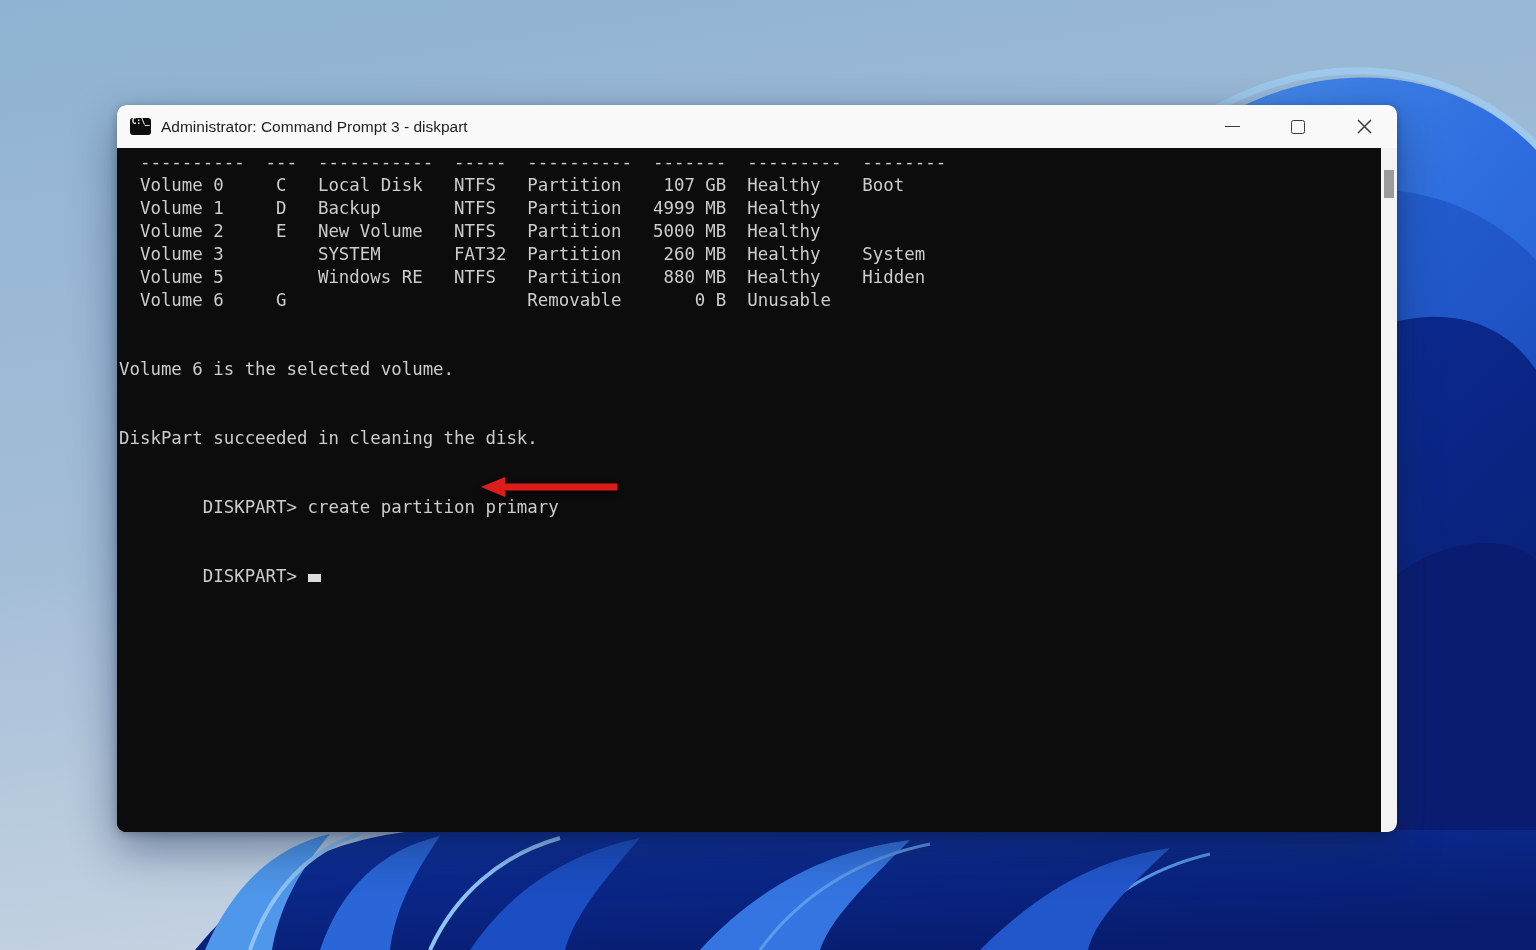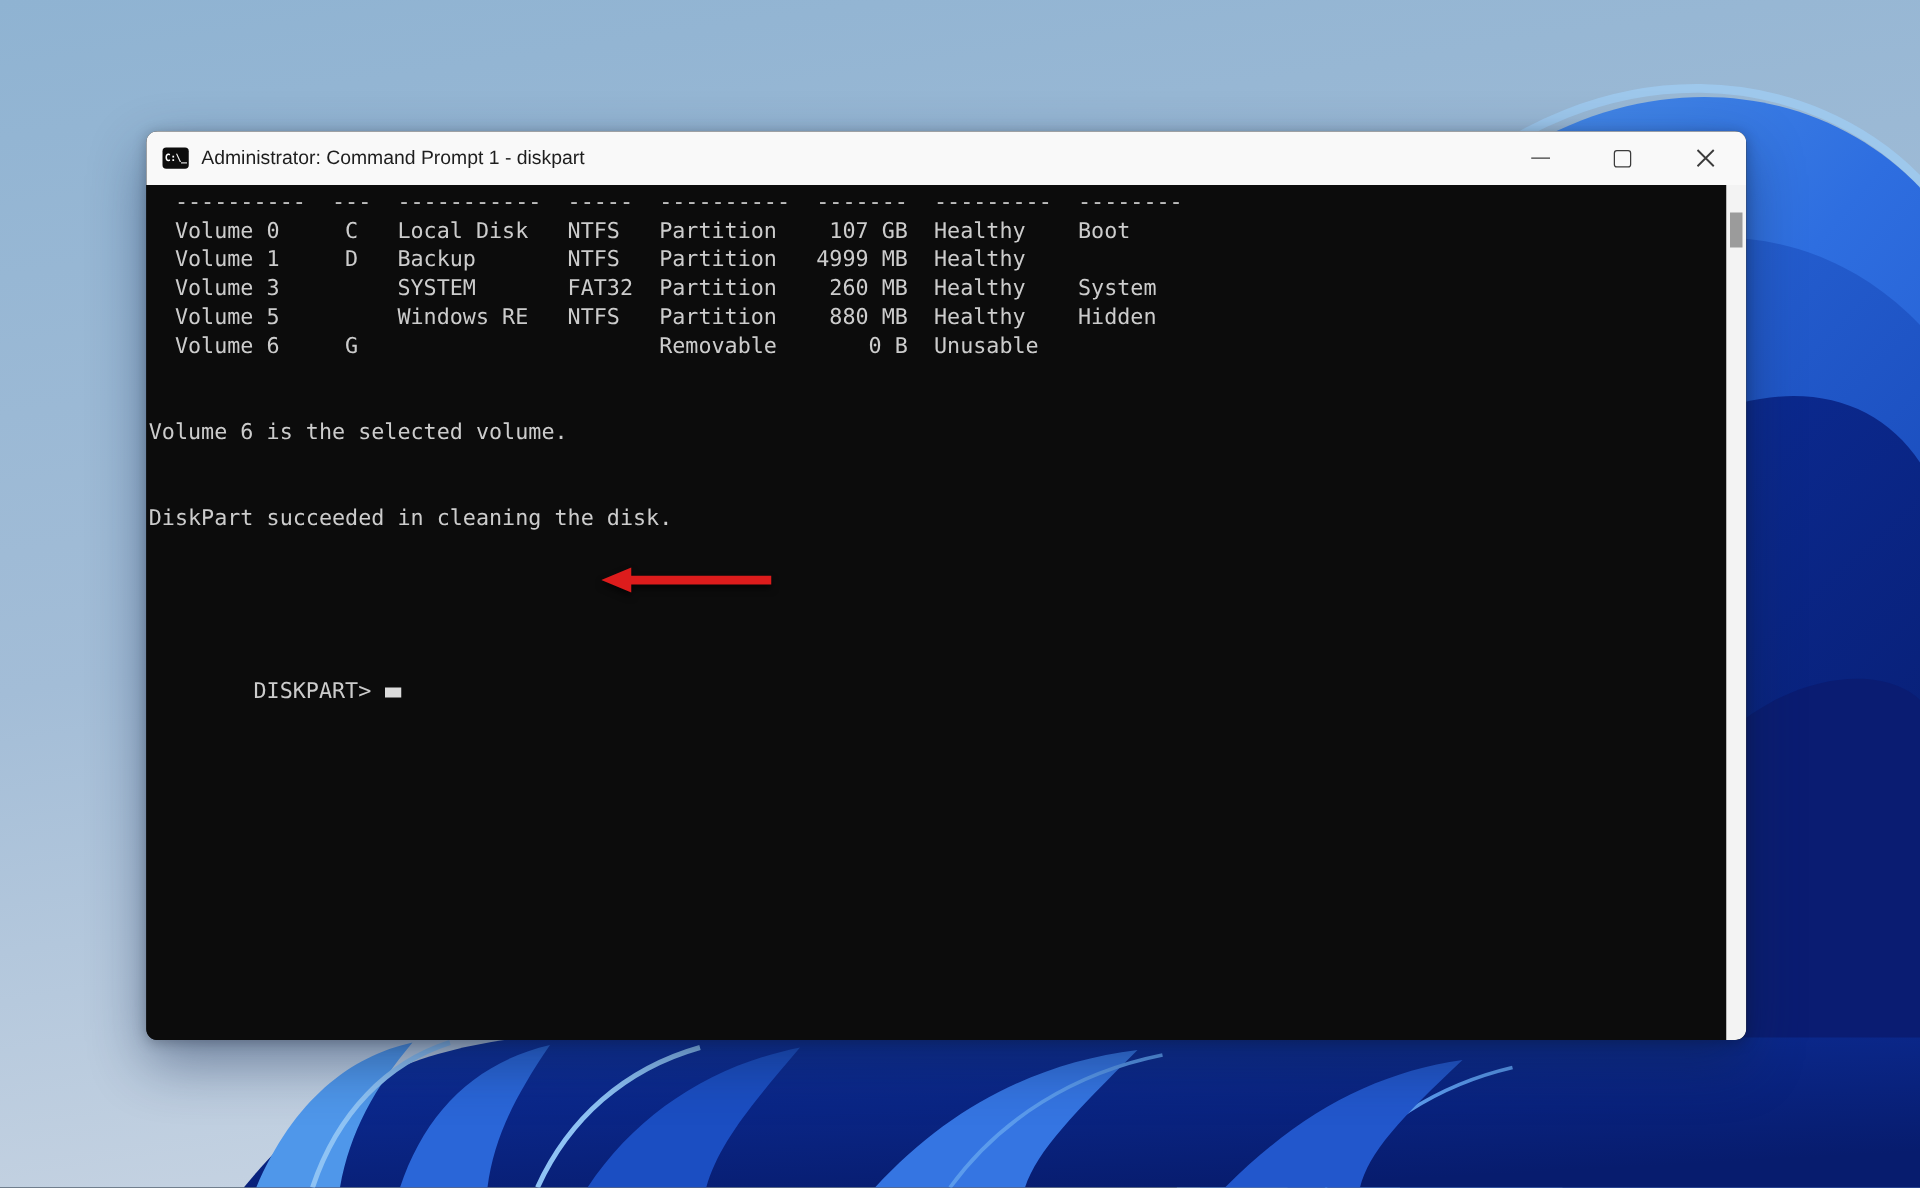--- a/index.html
+++ b/index.html
@@ -16,21 +16,21 @@
     position:absolute;left:117px;top:105px;width:1280px;height:727px;
     border-radius:9px;overflow:hidden;background:#0c0c0c;
     box-shadow:0 18px 45px rgba(15,35,75,.45), 0 2px 10px rgba(0,0,0,.25);
   }
   .titlebar{
     position:absolute;left:0;top:0;right:0;height:43px;background:#f9f9f9;
     display:flex;align-items:center;
   }
   .cmdicon{
     width:21px;height:17px;margin-left:13px;background:#0d0d0d;border-radius:3px;
-    display:flex;align-items:center;justify-content:center;flex:0 0 auto;
+    display:flex;align-items:flex-start;justify-content:center;flex:0 0 auto;
   }
   .cmdicon span{
     color:#ffffff;font-family:"DejaVu Sans Mono","Liberation Mono",monospace;
     font-size:8px;font-weight:bold;letter-spacing:-0.5px;line-height:1;
   }
   .wtitle{
     margin-left:10px;font-size:15.5px;color:#1e1e1e;white-space:nowrap;
     flex:1 1 auto;overflow:hidden;
   }
   .capbtns{display:flex;height:100%;flex:0 0 auto;margin-right:0;}
@@ -103,51 +103,53 @@
     <path d="M 760 950 C 800 895 860 858 930 844 M 1060 950 C 1100 900 1150 868 1210 854" fill="none" stroke="#5b9bec" stroke-width="3"></path>
     <path d="M 980 950 C 1040 890 1100 858 1170 848 C 1120 895 1095 922 1088 950 Z" fill="#2257cc"></path>
   </svg>
 
   <div class="window">
 
     <div class="titlebar">
       <div class="cmdicon">
         <span>C:\_</span>
       </div>
-      <div class="wtitle">Administrator: Command Prompt 1 - diskpart</div>
+      <div class="wtitle">Administrator: Command Prompt 3 - diskpart</div>
       <div class="capbtns">
         <div class="cap">
           <div class="g-min"></div>
         </div>
         <div class="cap">
           <div class="g-max"></div>
         </div>
         <div class="cap">
           <svg width="15" height="15" viewBox="0 0 15 15">
             <path d="M1 1 L14 14 M14 1 L1 14" stroke="#3c3c3c" stroke-width="1.5" fill="none"></path>
           </svg>
         </div>
       </div>
     </div>
 
     <div class="terminal">
       <div class="tl">  ----------  ---  -----------  -----  ----------  -------  ---------  --------</div>
       <div class="tl">  Volume 0     C   Local Disk   NTFS   Partition    107 GB  Healthy    Boot</div>
       <div class="tl">  Volume 1     D   Backup       NTFS   Partition   4999 MB  Healthy</div>
+      <div class="tl">  Volume 2     E   New Volume   NTFS   Partition   5000 MB  Healthy</div>
       <div class="tl">  Volume 3         SYSTEM       FAT32  Partition    260 MB  Healthy    System</div>
       <div class="tl">  Volume 5         Windows RE   NTFS   Partition    880 MB  Healthy    Hidden</div>
       <div class="tl">  Volume 6     G                       Removable       0 B  Unusable</div>
       <div class="tl"></div>
       <div class="tl"></div>
       <div class="tl">Volume 6 is the selected volume.</div>
       <div class="tl"></div>
       <div class="tl"></div>
       <div class="tl">DiskPart succeeded in cleaning the disk.</div>
       <div class="tl"></div>
       <div class="tl">
+        <span>DISKPART&gt; create partition primary</span>
         <svg class="arrow" width="140" height="26" viewBox="0 0 140 26">
           <polygon points="0,13 24,3 24,9.5 136,9.5 136,16.5 24,16.5 24,23" fill="#dd1c1c"></polygon>
         </svg>
       </div>
       <div class="tl"></div>
       <div class="tl"></div>
       <div class="tl">
         <span>DISKPART&gt;</span><span class="cursor"></span>
       </div>
     </div>

